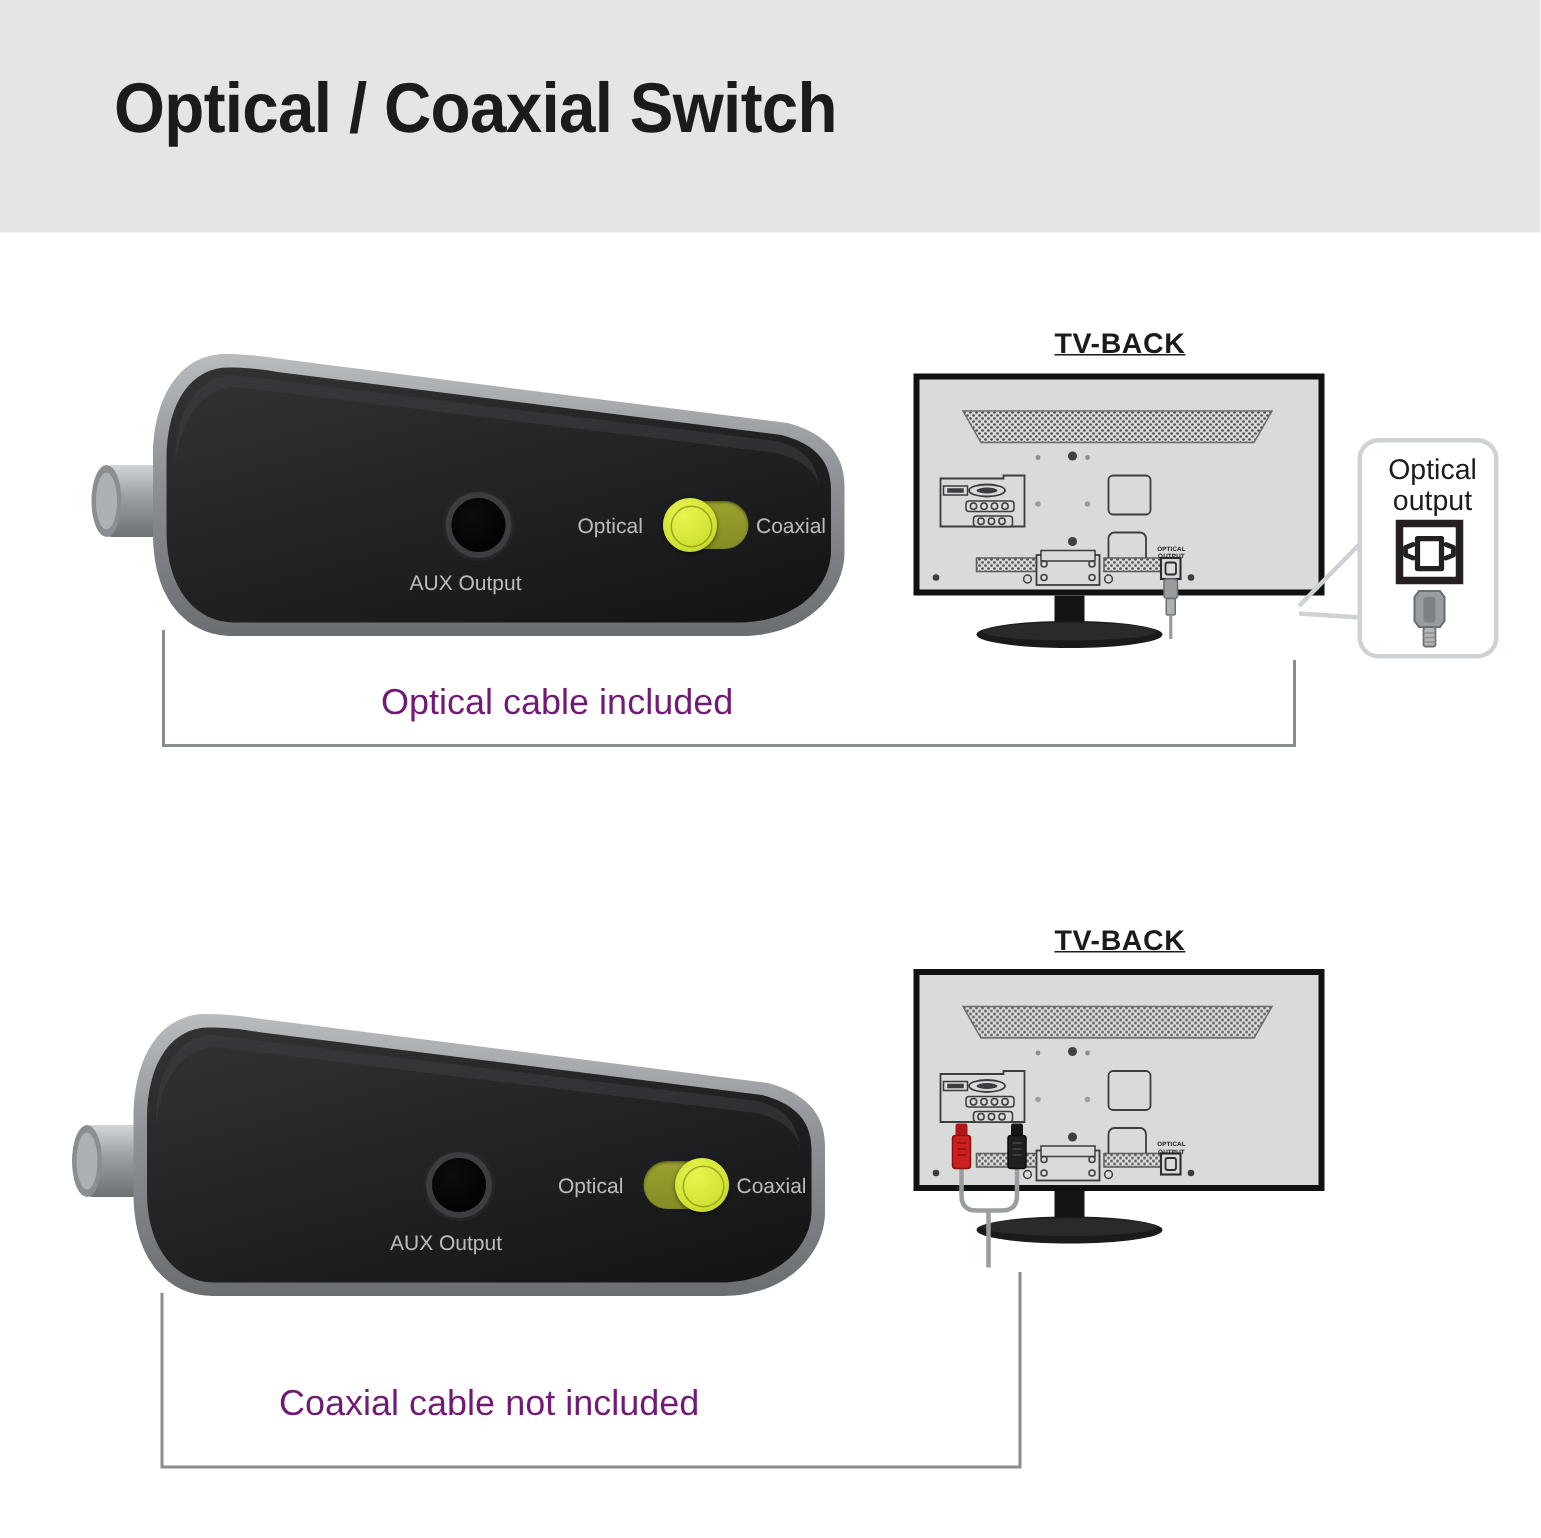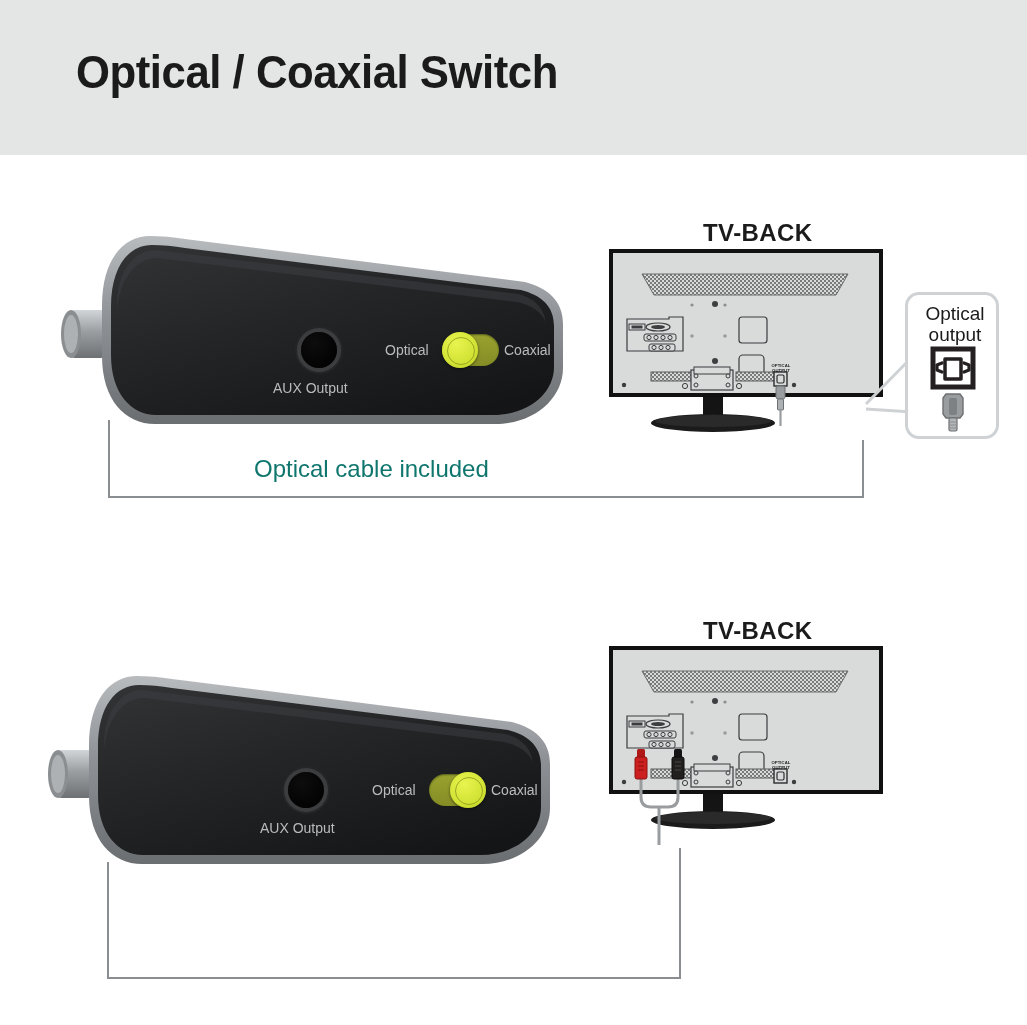--- a/index.html
+++ b/index.html
@@ -45,37 +45,37 @@
     background:radial-gradient(circle at 40% 33%, #e8f44f 0%, #d2e234 62%, #b9cc26 100%);
     box-shadow:0 1px 3px rgba(0,0,0,.55);
   }
   .toggle-knob::after {
     content:""; position:absolute; left:13%; top:13%; width:74%; height:74%;
     border-radius:50%; border:1.4px solid #8e9b1c; opacity:.85;
   }
 
   
   .tv-title {
-    position:absolute; font-size:24px; font-weight:bold; color:#1b1b1b;
-    letter-spacing:0.4px; white-space:nowrap;
+    position:absolute; font-size:19px; font-weight:bold; color:#1b1b1b;
+    letter-spacing:0.4px; white-space:nowrap;text-decoration:underline;
   }
 
   
   .callout {
     position:absolute; border:3px solid #cfd2d4; border-radius:14px;
     background:#ffffff;
   }
   .callout-text {
     position:absolute; text-align:center; color:#1b1b1b;
     font-size:19px; line-height:21px; white-space:nowrap;
   }
 
   
   .bracket-text {
-    position:absolute; color:#0f766e; font-size:24px; white-space:nowrap;
+    position:absolute; color:#701a75; font-size:24px; white-space:nowrap;
   }
   .port-micro-label{
     position:absolute; color:#1b1b1b; font-size:4.2px; line-height:4.6px;
     font-weight:bold; letter-spacing:.1px; text-align:center; white-space:nowrap;
   }
 </style>
 </head>
 <body>
 
 <div id="stage">
@@ -258,20 +258,21 @@
         <line x1="41" y1="77" x2="49" y2="77" stroke="#8a8d8f" stroke-width="1"></line>
         <line x1="41" y1="80" x2="49" y2="80" stroke="#8a8d8f" stroke-width="1"></line>
         <line x1="41" y1="83" x2="49" y2="83" stroke="#8a8d8f" stroke-width="1"></line>
       </g>
     </svg>
   </div>
 
   <svg width="1027" height="1025" style="position:absolute;left:0;top:0;pointer-events:none">
     <polyline points="108,862 108,978 680,978 680,848" fill="none" stroke="#8b8e90" stroke-width="2"></polyline>
   </svg>
+  <div class="bracket-text" style="left:186px; top:922px;">Coaxial cable not included</div>
 
   <div class="device" style="left:42px; top:668px; width:520px; height:200px;">
 
     <svg width="520" height="200">
       <defs>
         <linearGradient id="rim2" x1="0" y1="0" x2="0" y2="1">
           <stop offset="0%" stop-color="#b9bcbf"></stop>
           <stop offset="45%" stop-color="#8d9094"></stop>
           <stop offset="100%" stop-color="#6b6e71"></stop>
         </linearGradient>

